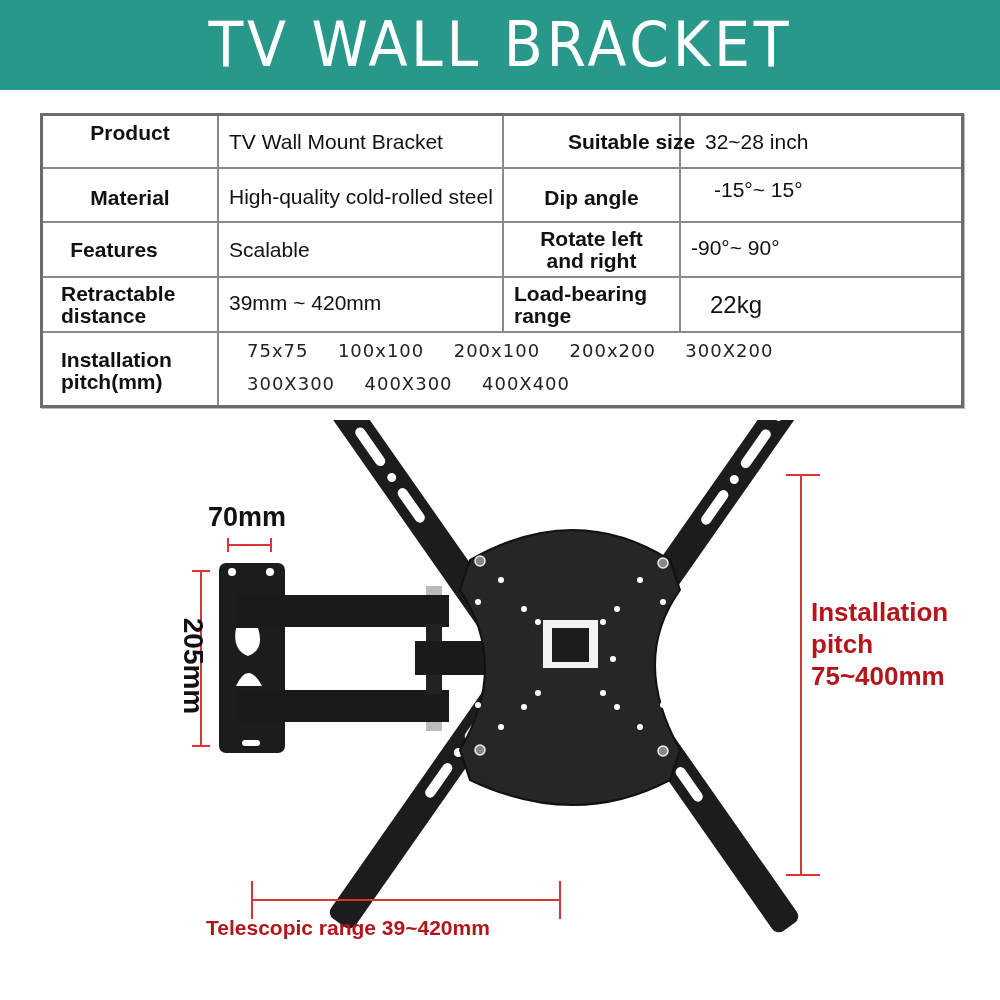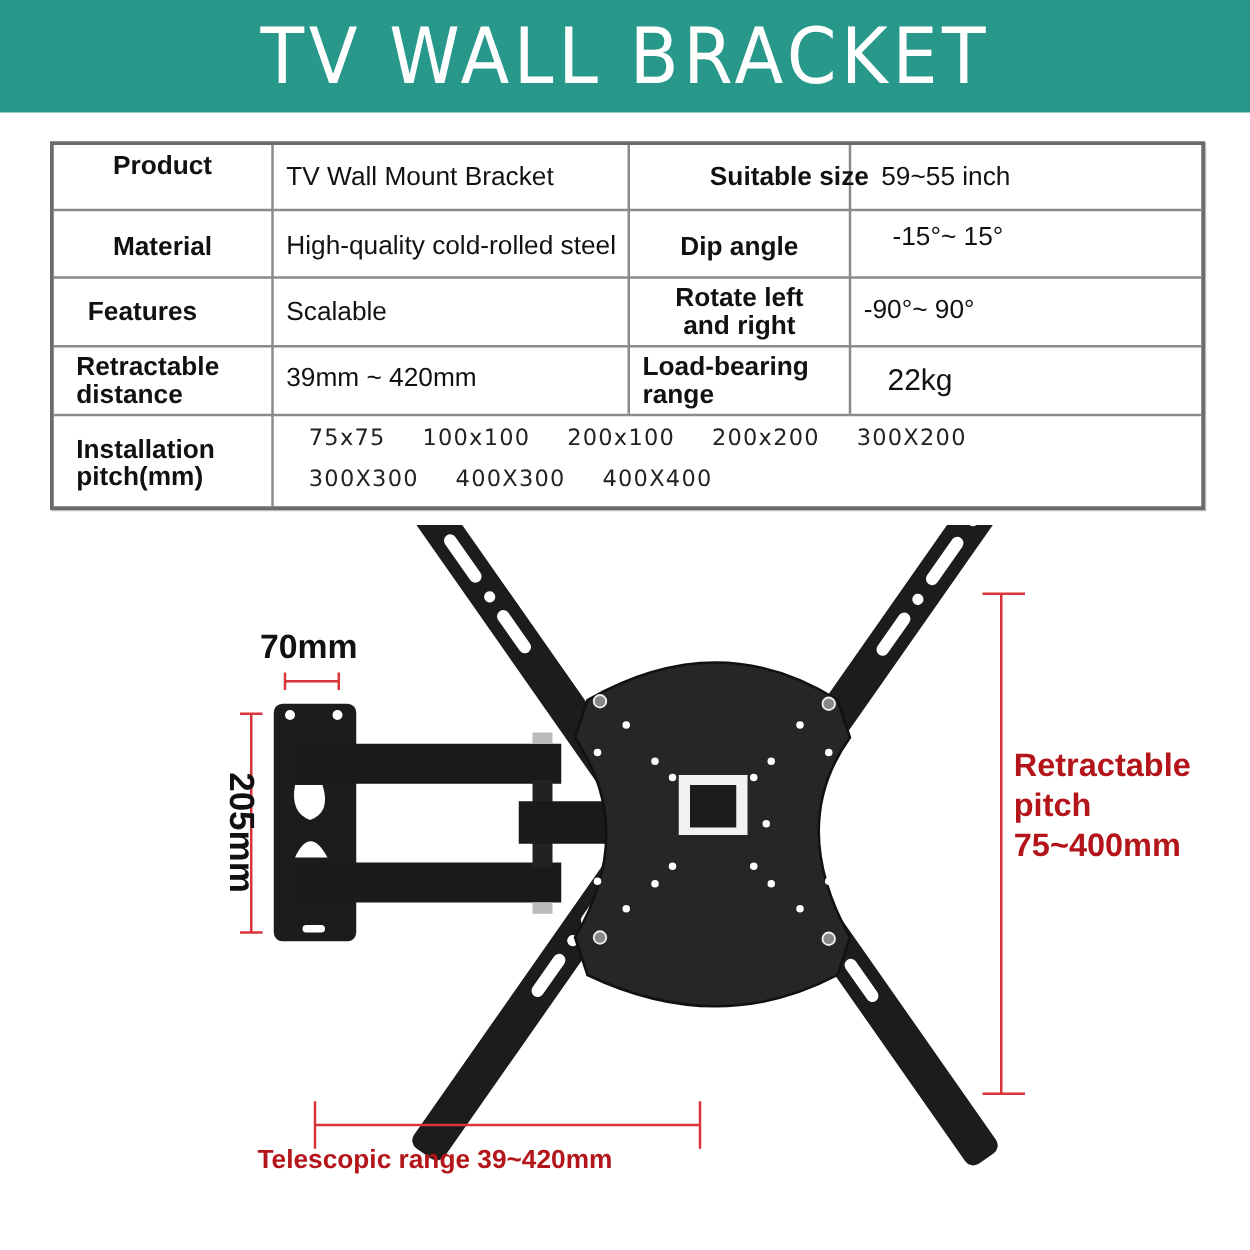--- a/index.html
+++ b/index.html
@@ -31,21 +31,21 @@
   <div class="hline" style="left:0; width:918px; top:105px;"></div>
   <div class="hline" style="left:0; width:918px; top:160px;"></div>
   <div class="hline" style="left:0; width:918px; top:215px;"></div>
   <div class="vline" style="left:174px; top:0; height:289px;"></div>
   <div class="vline" style="left:459px; top:0; height:215px;"></div>
   <div class="vline" style="left:636px; top:0; height:215px;"></div>
 
   <div class="cell lbl" style="left:0; top:0; width:174px; height:33px;">Product</div>
   <div class="cell val" style="left:176px; top:0; width:283px; height:51px;">TV Wall Mount Bracket</div>
   <div class="cell lbl" style="left:461px; top:0; width:175px; height:51px;margin-left:40px;">Suitable size</div>
-  <div class="cell val" style="left:638px; top:0; width:280px; height:51px; padding-left:24px;">59~55 inch</div>
+  <div class="cell val" style="left:638px; top:0; width:280px; height:51px; padding-left:24px;">32~28 inch</div>
 
   <div class="cell lbl" style="left:0; top:53px; width:174px; height:52px; padding-top:6px;">Material</div>
   <div class="cell val" style="left:176px; top:53px; width:283px; height:52px; line-height:23px; padding-top:2px;">High-quality cold-rolled steel</div>
   <div class="cell lbl" style="left:461px; top:53px; width:175px; height:52px; padding-top:6px;">Dip angle</div>
   <div class="cell val" style="left:638px; top:53px; width:280px; height:52px; padding-left:33px; padding-bottom:10px;">-15°~ 15°</div>
 
   <div class="cell lbl" style="left:0; top:107px; width:142px; height:53px;">Features</div>
   <div class="cell val" style="left:176px; top:107px; width:283px; height:53px;">Scalable</div>
   <div class="cell lbl" style="left:461px; top:107px; width:175px; height:53px; padding:0 22px;">Rotate left and right</div>
   <div class="cell val" style="left:638px; top:107px; width:280px; height:53px; padding-bottom:4px;">-90°~ 90°</div>
@@ -154,19 +154,19 @@
       <line x1="252" y1="900" x2="560" y2="900"></line>
       <line x1="252" y1="881" x2="252" y2="919"></line>
       <line x1="560" y1="881" x2="560" y2="919"></line>
     </g>
   </svg>
 
   <div class="blk-txt" style="left:208px; top:82px;">70mm</div>
   <div class="blk-txt" style="left:138px; top:230px; transform:rotate(90deg); transform-origin:center; width:110px; text-align:center; font-size:28px;">205mm</div>
 
   <div class="red-txt" style="left:811px; top:176px;">
-    <div>Retractable</div>
+    <div>Installation</div>
     <div>pitch</div>
     <div>75~400mm</div>
   </div>
 
   <div class="red-txt" style="left:206px; top:492px; font-size:21px;">Telescopic range 39~420mm</div>
 </div>
 
 </body></html>

